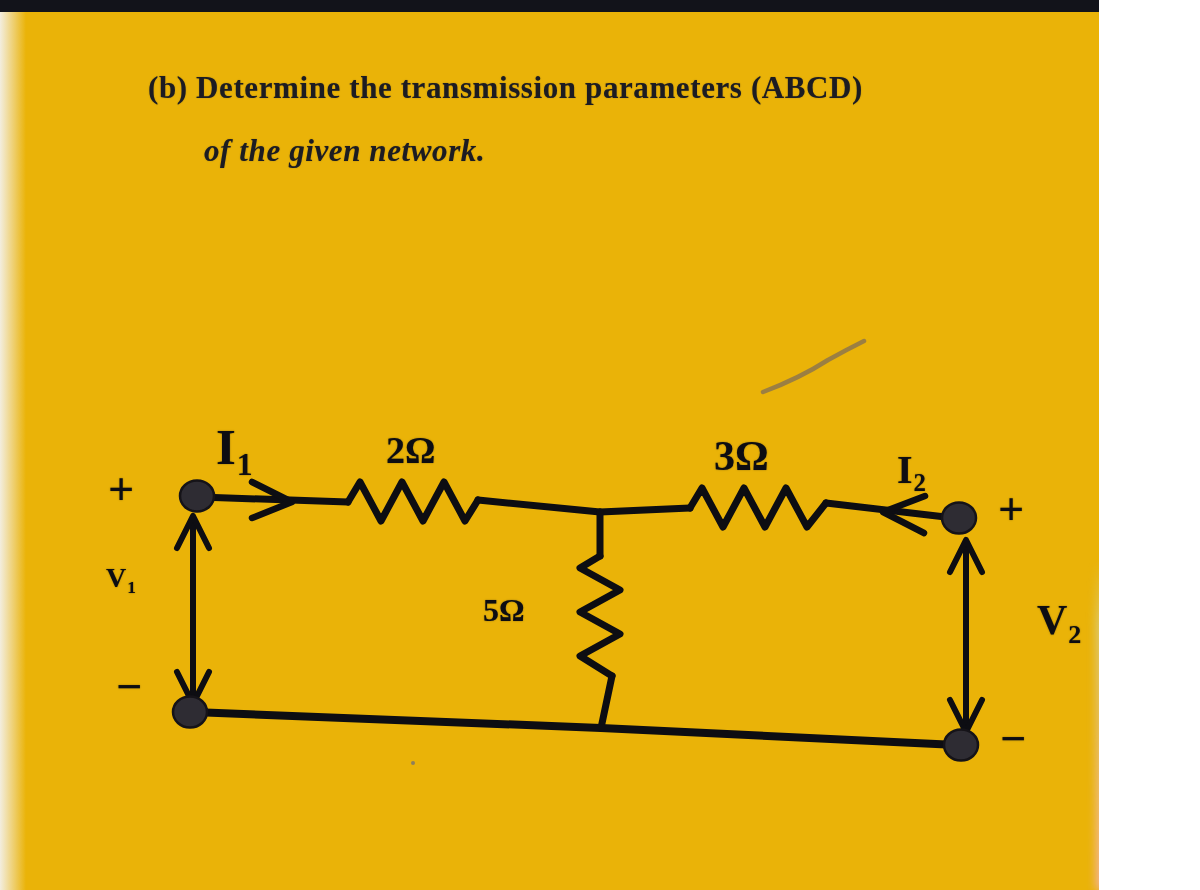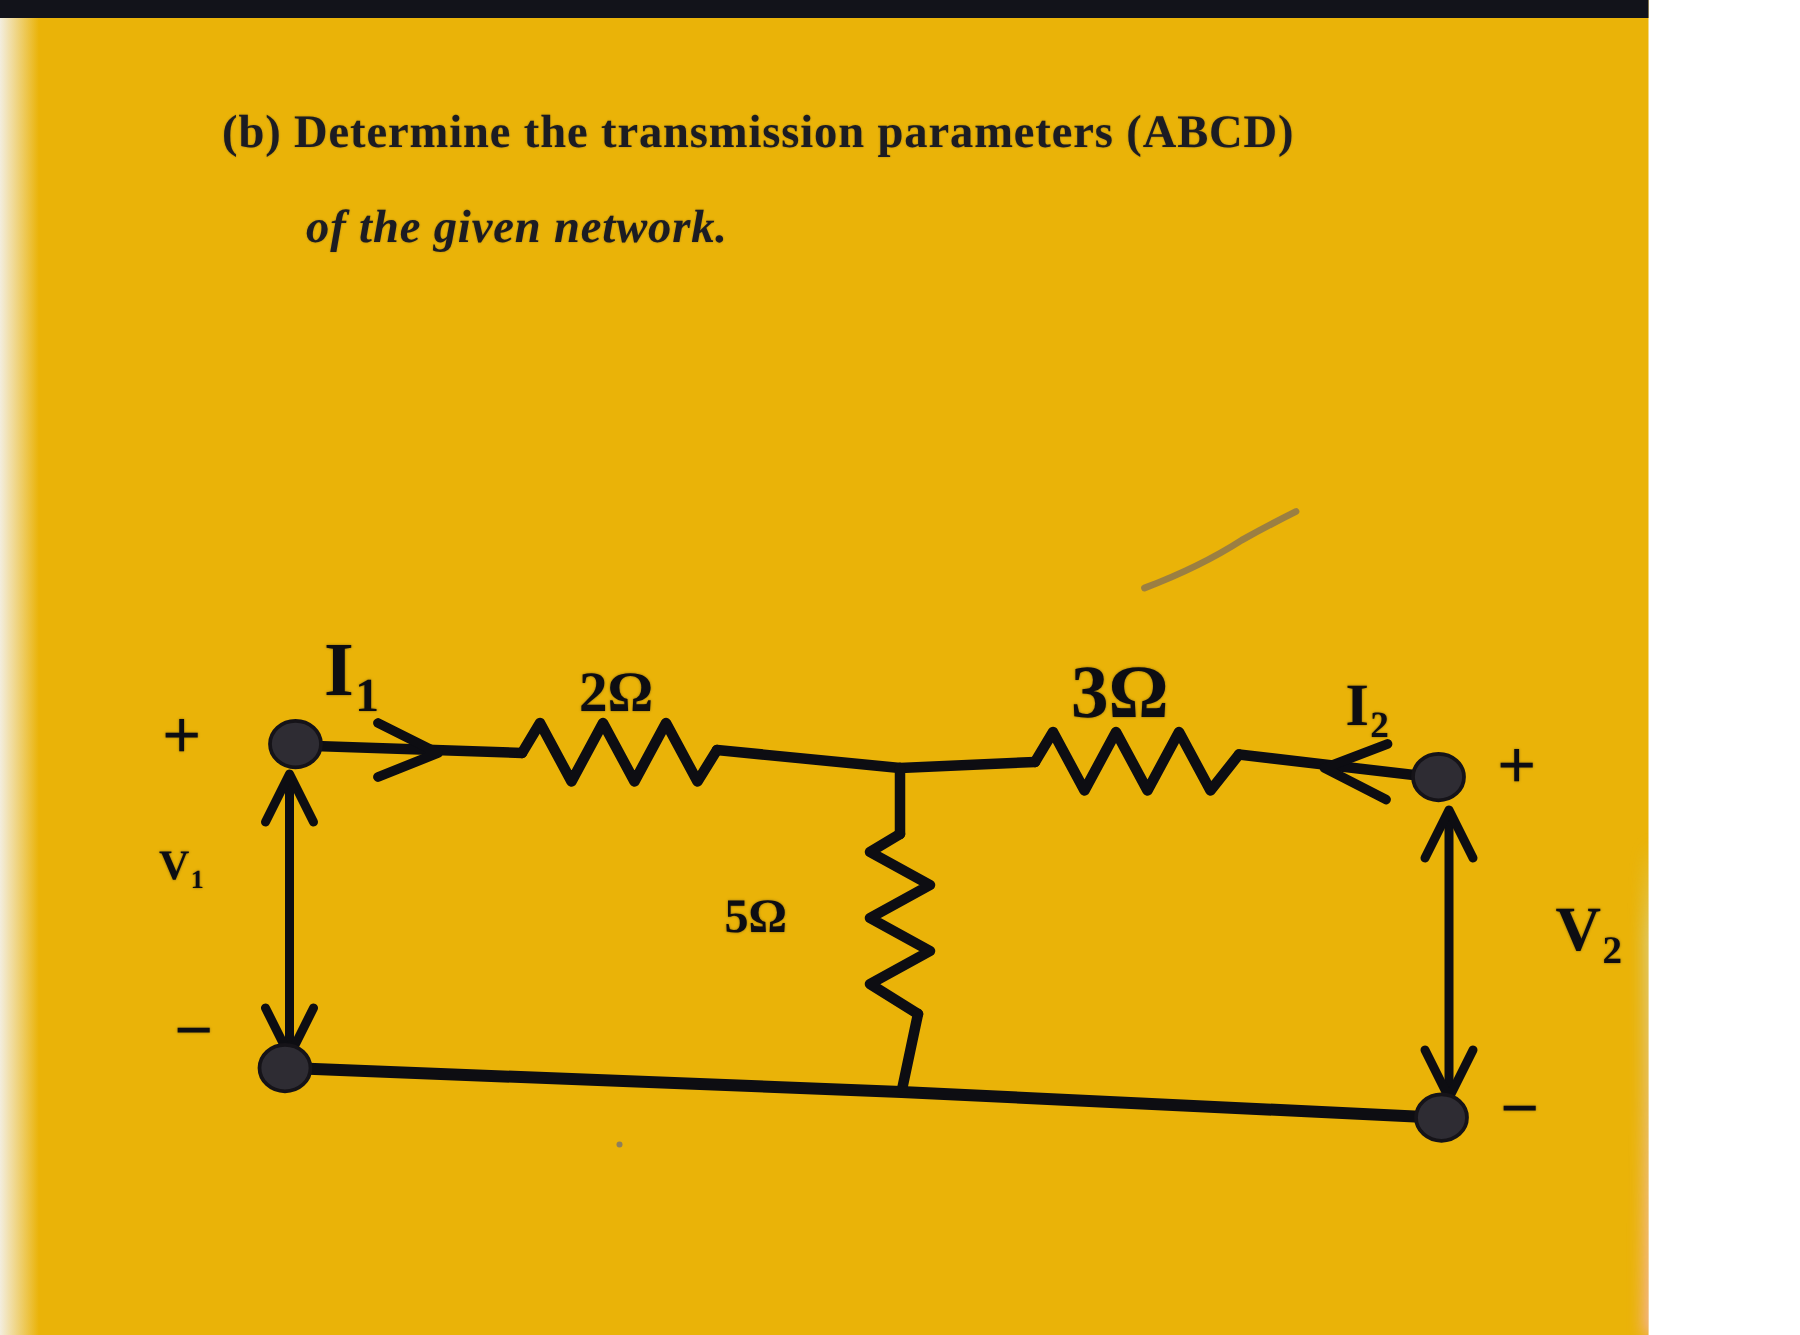--- a/index.html
+++ b/index.html
@@ -89,22 +89,22 @@
     margin-left: 1px;
   }
   .sign {
     position: absolute;
     color: #0d0d12;
     font-weight: 700;
     line-height: 1;
     text-shadow: 0 0 1.5px rgba(20,20,30,0.5);
   }
   #lbl-I1 { left: 216px; top: 418px; font-size: 51px; }
-  #lbl-R1 { left: 386px; top: 428px; font-size: 38px; margin-top: 12px; }
-  #lbl-R2 { left: 714px; top: 432px; font-size: 50px; }
+  #lbl-R1 { left: 386px; top: 428px; font-size: 38px; }
+  #lbl-R2 { left: 714px; top: 432px; font-size: 42px; }
   #lbl-I2 { left: 897px; top: 446px; font-size: 40px; }
   #lbl-R3 { left: 483px; top: 592px; font-size: 32px; }
   #lbl-V1 { left: 106px; top: 562px; font-size: 28px; }
   #lbl-V2 { left: 993px; top: 596px; font-size: 42px; margin-left: 44px; }
   #sign-plus-l  { left: 108px; top: 467px; font-size: 46px; }
   #sign-minus-l { left: 116px; top: 664px; font-size: 46px; }
   #sign-plus-r  { left: 998px; top: 487px; font-size: 46px; }
   #sign-minus-r { left: 1000px; top: 716px; font-size: 46px; }
 
   

